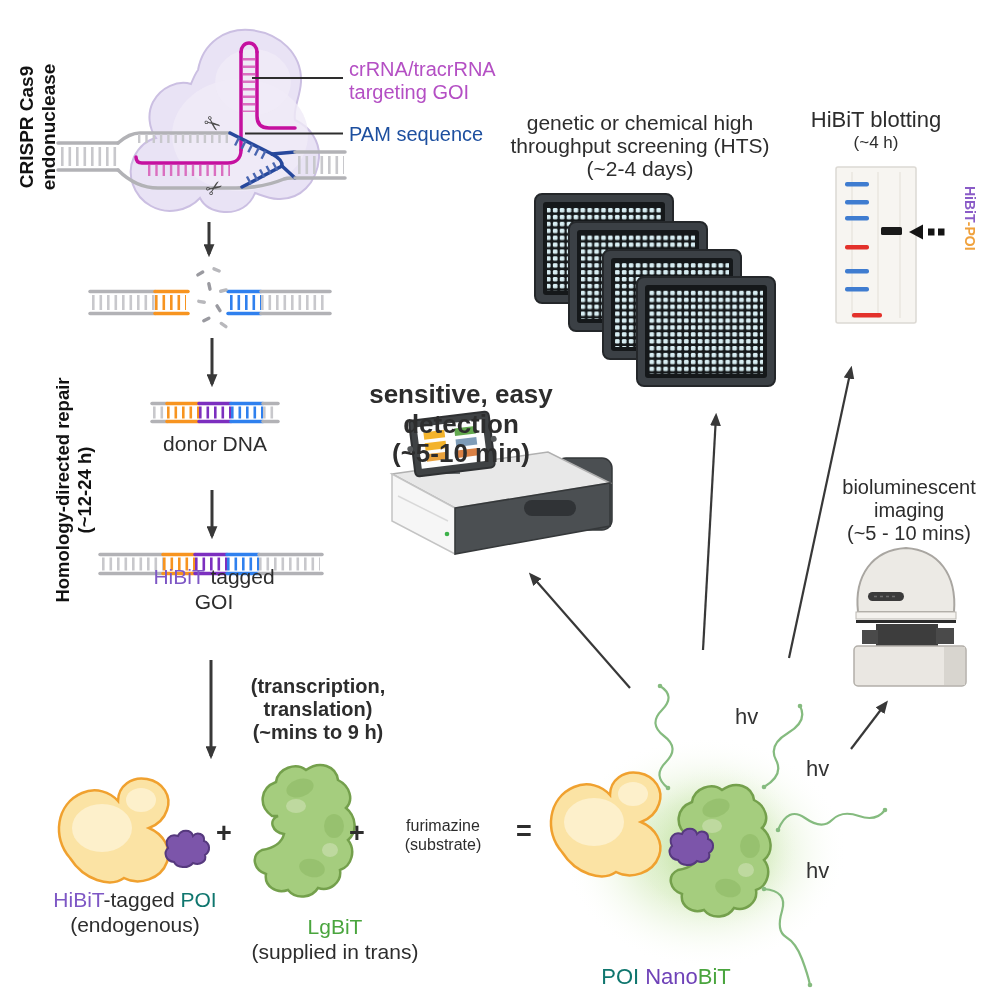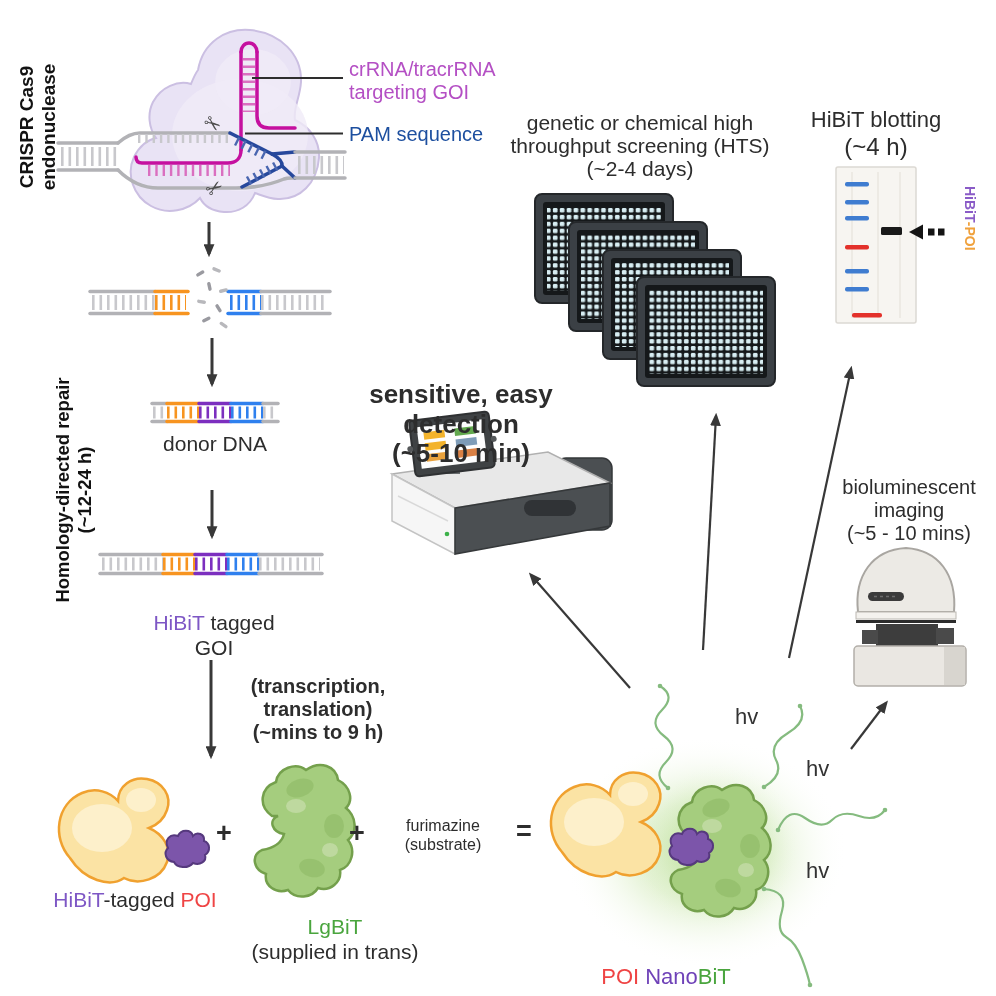--- a/index.html
+++ b/index.html
@@ -4,21 +4,21 @@
 <style>
   html,body{margin:0;padding:0;background:#ffffff;}
   #canvas{position:relative;width:996px;height:996px;background:#ffffff;overflow:hidden;
           font-family:"Liberation Sans","DejaVu Sans",sans-serif;color:#2d2d2d;}
   #art{position:absolute;left:0;top:0;}
   .lbl{position:absolute;line-height:1.14;text-align:center;color:#2d2d2d;}
   .left{text-align:left;}
   .rot-ccw{transform:rotate(-90deg);transform-origin:0 0;font-weight:bold;color:#121212;}
   .rot-cw{transform:rotate(90deg);transform-origin:0 0;}
   .purple{color:#7e57c5;}
-  .orange{color:#ef4444;}
+  .orange{color:#0f766e;}
   .green{color:#4aa53e;}
   .nano{color:#6f42b8;}
   .gap{margin-left:0.27em;}
   .big{font-size:27px;font-weight:600;}
   .scissors{position:absolute;font-size:20px;color:#4c4c4c;}
 </style>
 </head>
 <body>
 
 <div id="canvas">
@@ -303,33 +303,34 @@
 
 <div class="lbl rot-ccw" style="left:52px;top:613px;width:246px;font-size:18.5px;line-height:1.2;">
   <div>Homology-directed repair</div>
   <div>(~12-24 h)</div>
 </div>
 
 <div class="lbl" style="left:116px;top:431px;width:198px;font-size:21px;line-height:1.2;">
   <div>donor DNA</div>
 </div>
 
-<div class="lbl" style="left:116px;top:610px;width:196px;font-size:21px;line-height:1.2;">
+<div class="lbl" style="left:116px;top:564px;width:196px;font-size:21px;line-height:1.2;">
   <div><span class="purple">HiBiT</span><span class="gap">tagged</span></div>
   <div>GOI</div>
 </div>
 
 <div class="lbl" style="left:248px;top:675px;width:140px;font-size:20px;line-height:1.14;font-weight:bold;">
   <div>(transcription,</div>
   <div>translation)</div>
   <div>(~mins to 9 h)</div>
 </div>
 
 <div class="lbl" style="left:35px;top:887px;width:200px;font-size:21px;line-height:1.2;">
   <div><span class="purple">HiBiT</span><span>-tagged</span><span class="orange gap">POI</span></div>
+  <div>(endogenous)</div>
 </div>
 
 <div class="lbl big" style="left:216px;top:818px;">+</div>
 
 <div class="lbl" style="left:199px;top:915px;width:182px;font-size:21px;line-height:1.18;margin-left:45px;">
   <div class="green">LgBiT</div>
   <div>(supplied in trans)</div>
 </div>
 
 <div class="lbl big" style="left:349px;top:818px;">+</div>
@@ -355,21 +356,21 @@
 </div>
 
 <div class="lbl" style="left:489px;top:111px;width:302px;font-size:21px;line-height:1.1;">
   <div>genetic or chemical high</div>
   <div>throughput screening (HTS)</div>
   <div>(~2-4 days)</div>
 </div>
 
 <div class="lbl" style="left:777px;top:107px;width:198px;font-size:22px;line-height:1.18;">
   <div>HiBiT blotting</div>
-  <div style="font-size:24px;">(~4 h)</div>
+  <div style="font-size:17px;">(~4 h)</div>
 </div>
 
 <div class="lbl rot-cw" style="left:977px;top:186px;width:84px;font-size:14px;font-weight:bold;text-align:left;">
   <span style="color:#8a5bc7;">HiBiT</span><span style="color:#f0a13c;">-POI</span>
 </div>
 
 <div class="lbl" style="left:810px;top:476px;width:198px;font-size:20px;line-height:1.14;">
   <div>bioluminescent</div>
   <div>imaging</div>
   <div>(~5 - 10 mins)</div>

